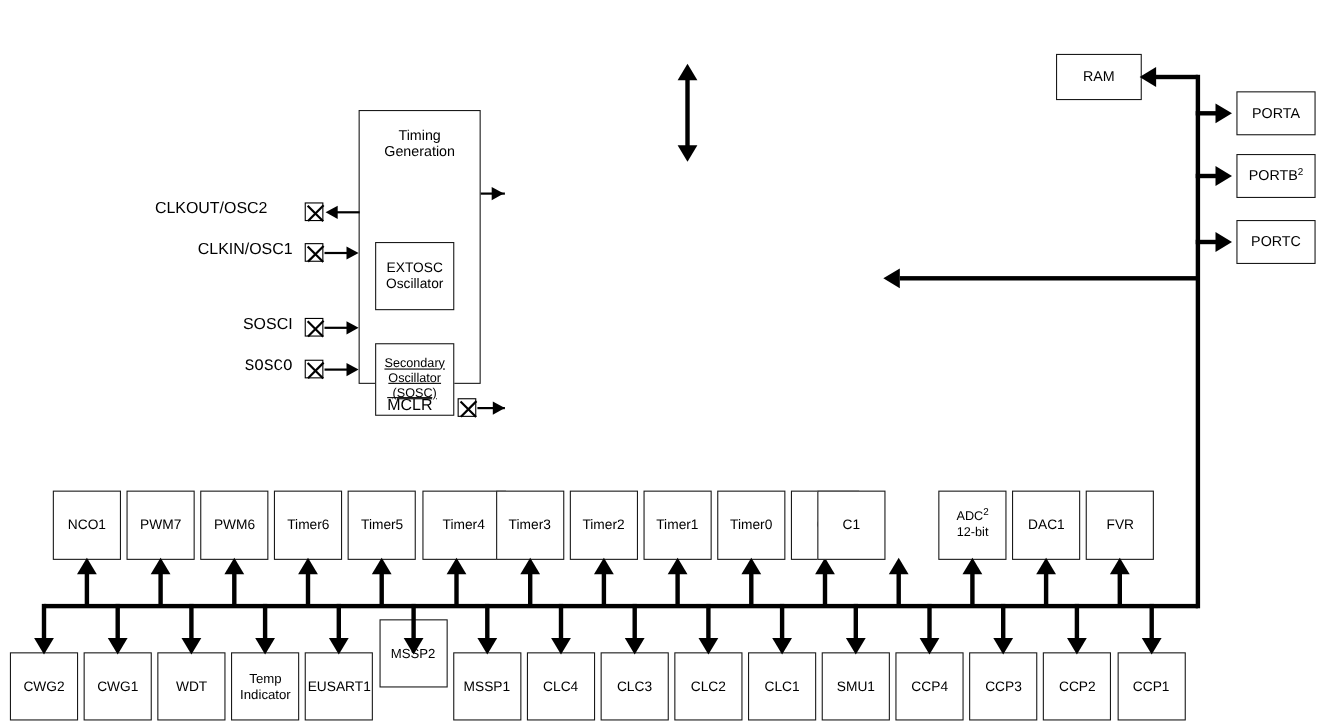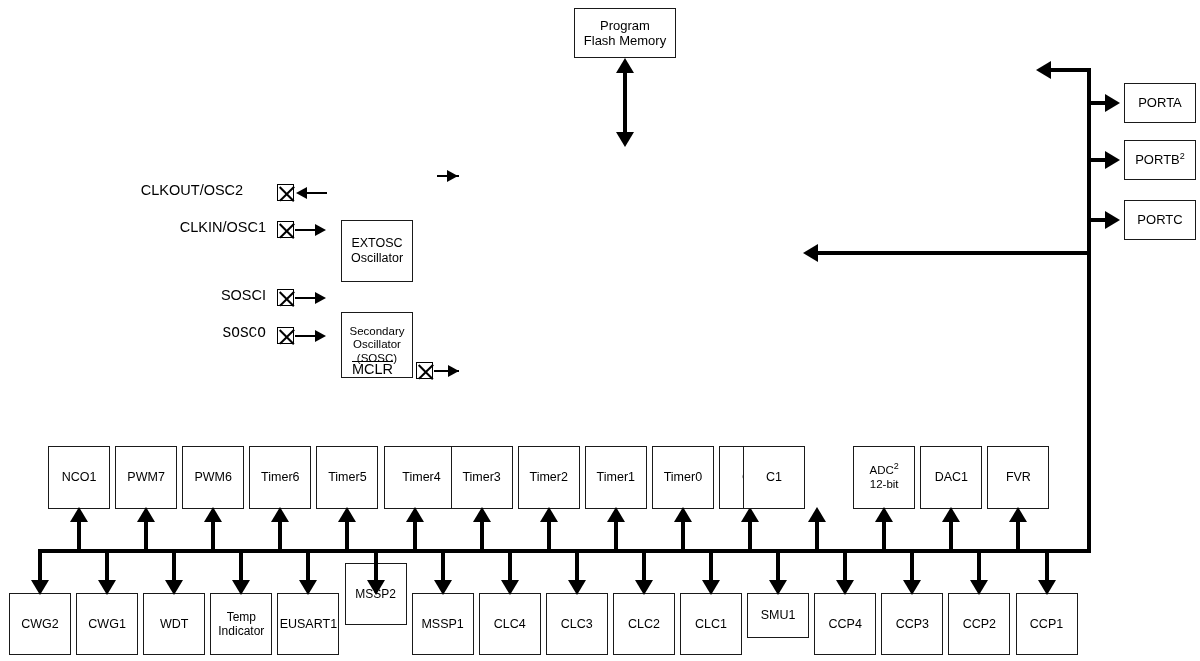--- a/index.html
+++ b/index.html
@@ -43,41 +43,41 @@
   .ar.ubig{border-left:9px solid transparent;border-right:9px solid transparent;border-bottom:15px solid #000;}
   .ar.dbig{border-left:9px solid transparent;border-right:9px solid transparent;border-top:15px solid #000;}
 
   sup{font-size:9px;vertical-align:super;line-height:0;}
 </style>
 </head>
 <body>
 
 <div id="root">
 
-  <div class="box" style="left:574px;top:8px;width:102px;height:50px;">
-    <span class="lbl">
-      <span>Program</span><br>
-      <span>Flash Memory</span>
-    </span>
-  </div>
 
   <div class="vline thick" style="left:623px;top:68px;height:70px;"></div>
   <div class="ar ubig" style="left:616px;top:58px;"></div>
   <div class="ar dbig" style="left:616px;top:132px;"></div>
 
 
+  <div class="box" style="left:326px;top:100px;width:111px;height:249px;align-items:flex-start;padding-top:14px;">
+    <span class="lbl" style="font-size:13px;">
+      <span>Timing</span><br>
+      <span>Generation</span>
+    </span>
+  </div>
 
   <div class="box thin" style="left:341px;top:180px;width:72px;height:62px;font-size:12.5px;">
     <span class="lbl">
       <span>EXTOSC</span><br>
       <span>Oscillator</span>
     </span>
   </div>
 
-  <div class="box thin" style="left:341px;top:272px;width:72px;height:66px;font-size:11.5px;">
+  <div class="box thin" style="left:341px;top:272px;width:72px;height:66px;font-size:11.5px;text-decoration:underline;">
     <span class="lbl">
       <span>Secondary</span><br>
       <span>Oscillator</span><br>
       <span>(SOSC)</span>
     </span>
   </div>
 
   <div class="tlabel right" style="left:118px;top:182px;width:148px;text-align:center;">CLKOUT/OSC2</div>
   <div class="pin" style="left:277px;top:184px;"></div>
   <div class="hline" style="left:305px;top:191.5px;width:22px;"></div>
@@ -101,20 +101,23 @@
   <div class="hline" style="left:437px;top:174.5px;width:22px;"></div>
   <div class="ar r" style="left:447px;top:169.5px;"></div>
 
   <div class="tlabel" style="left:352px;top:361px;">
     <span class="ovb">MCLR</span>
   </div>
   <div class="pin" style="left:416px;top:362px;"></div>
   <div class="hline" style="left:434px;top:369.5px;width:25px;"></div>
   <div class="ar r" style="left:448px;top:364.5px;"></div>
 
+  <div class="box" style="left:960px;top:49px;width:78px;height:42px;">
+    <span class="lbl">RAM</span>
+  </div>
 
   <div class="box" style="left:1124px;top:83px;width:72px;height:40px;">
     <span class="lbl">PORTA</span>
   </div>
   <div class="box" style="left:1124px;top:140px;width:72px;height:40px;">
     <span class="lbl"><span>PORTB</span><sup>2</sup></span>
   </div>
   <div class="box" style="left:1124px;top:200px;width:72px;height:40px;">
     <span class="lbl">PORTC</span>
   </div>
@@ -265,21 +268,21 @@
       <div class="box" style="left: 612.9px; top: 593px; width: 62px; height: 62px; font-size: 12.5px;">
         <span class="lbl"><span>CLC2</span></span>
       </div>
       <div class="vline thick" style="left: 641.9px; top: 549px; height: 32px;"></div>
       <div class="ar dbig" style="left: 634.9px; top: 580px;"></div>
       <div class="box" style="left: 680px; top: 593px; width: 62px; height: 62px; font-size: 12.5px;">
         <span class="lbl"><span>CLC1</span></span>
       </div>
       <div class="vline thick" style="left: 709px; top: 549px; height: 32px;"></div>
       <div class="ar dbig" style="left: 702px; top: 580px;"></div>
-      <div class="box" style="left: 747.1px; top: 593px; width: 62px; height: 45px; font-size: 12.5px;">
+      <div class="box" style="left: 747.1px; top: 593px; width: 62px; height: 62px; font-size: 12.5px;">
         <span class="lbl"><span>SMU1</span></span>
       </div>
       <div class="vline thick" style="left: 776.1px; top: 549px; height: 32px;"></div>
       <div class="ar dbig" style="left: 769.1px; top: 580px;"></div>
       <div class="box" style="left: 814.2px; top: 593px; width: 62px; height: 62px; font-size: 12.5px;">
         <span class="lbl"><span>CCP4</span></span>
       </div>
       <div class="vline thick" style="left: 843.2px; top: 549px; height: 32px;"></div>
       <div class="ar dbig" style="left: 836.2px; top: 580px;"></div>
       <div class="box" style="left: 881.3px; top: 593px; width: 62px; height: 62px; font-size: 12.5px;">

